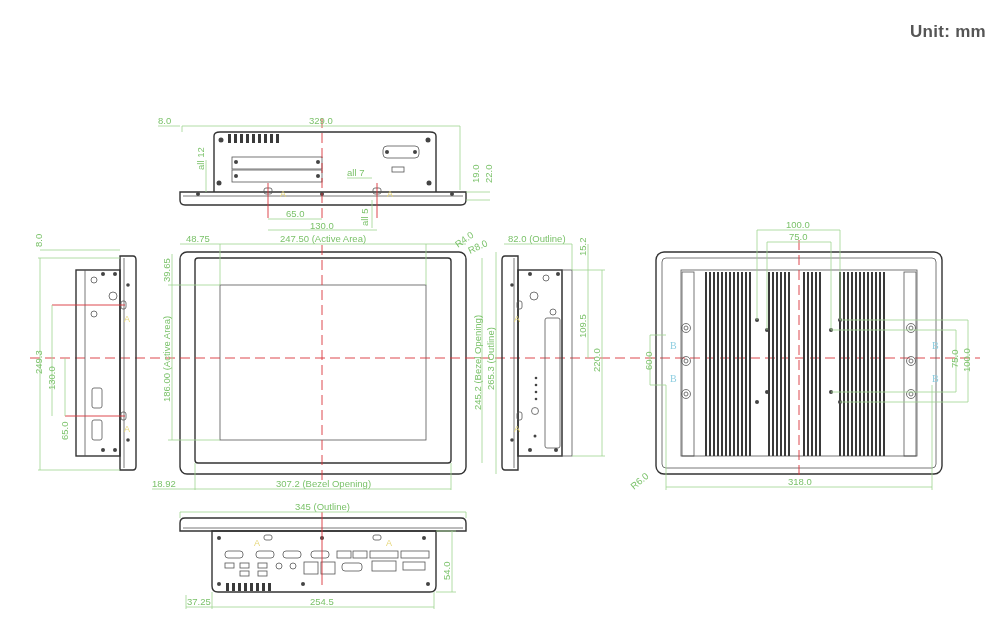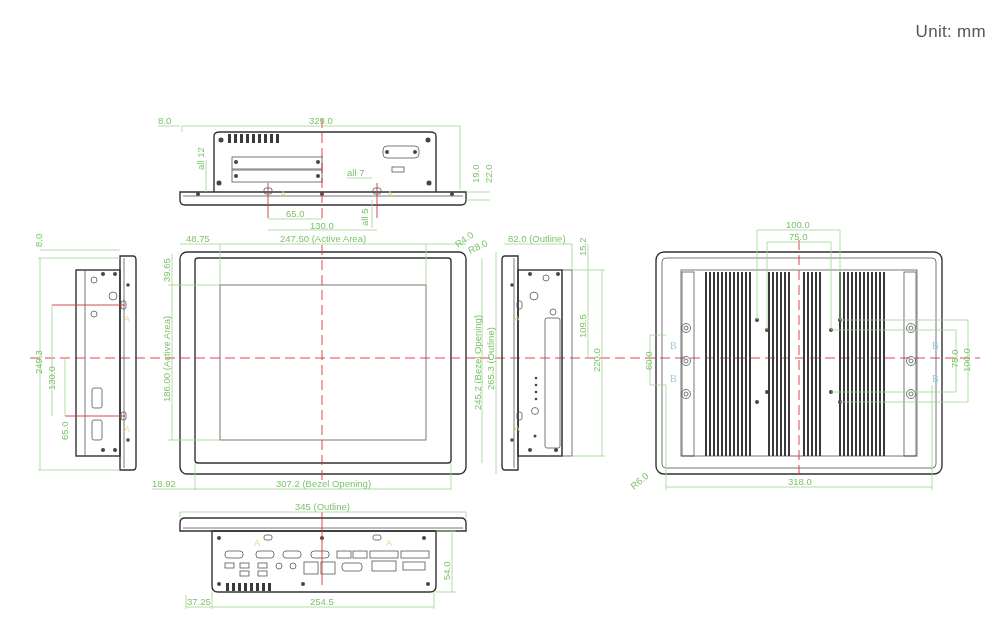--- a/index.html
+++ b/index.html
@@ -1,17 +1,17 @@
 <!DOCTYPE html>
 <html><head>
 <meta charset="utf-8">
 <style>
   html, body { margin:0; padding:0; background:#ffffff; }
   body { width:1000px; height:636px; position:relative; overflow:hidden; font-family:"Liberation Sans", sans-serif; }
-  .unit { position:absolute; right:14px; top:22px; font-size:17px; color:#555555; letter-spacing:0.3px; }
+  .unit { position:absolute; right:14px; top:22px; font-size:17px; color:#555555; letter-spacing:0.3px;font-weight:bold; }
   svg { position:absolute; left:0; top:0; }
   .dim { fill:#7bc26a; font-family:"Liberation Sans", sans-serif; font-size:9.5px; }
   .dimline { stroke:#9fd48f; stroke-width:0.8; fill:none; }
   .outline { stroke:#333; stroke-width:1.4; fill:none; }
   .thin { stroke:#555; stroke-width:0.8; fill:none; }
   .center { stroke:#d9343a; stroke-width:0.9; stroke-dasharray:10 5; fill:none; }
   .centers { stroke:#d9343a; stroke-width:0.9; fill:none; }
   .screw { fill:#444; }
   .fin { fill:#3a3a3a; }
   .marker { fill:#e6d77a; font-size:9px; font-family:"Liberation Sans", sans-serif; }

